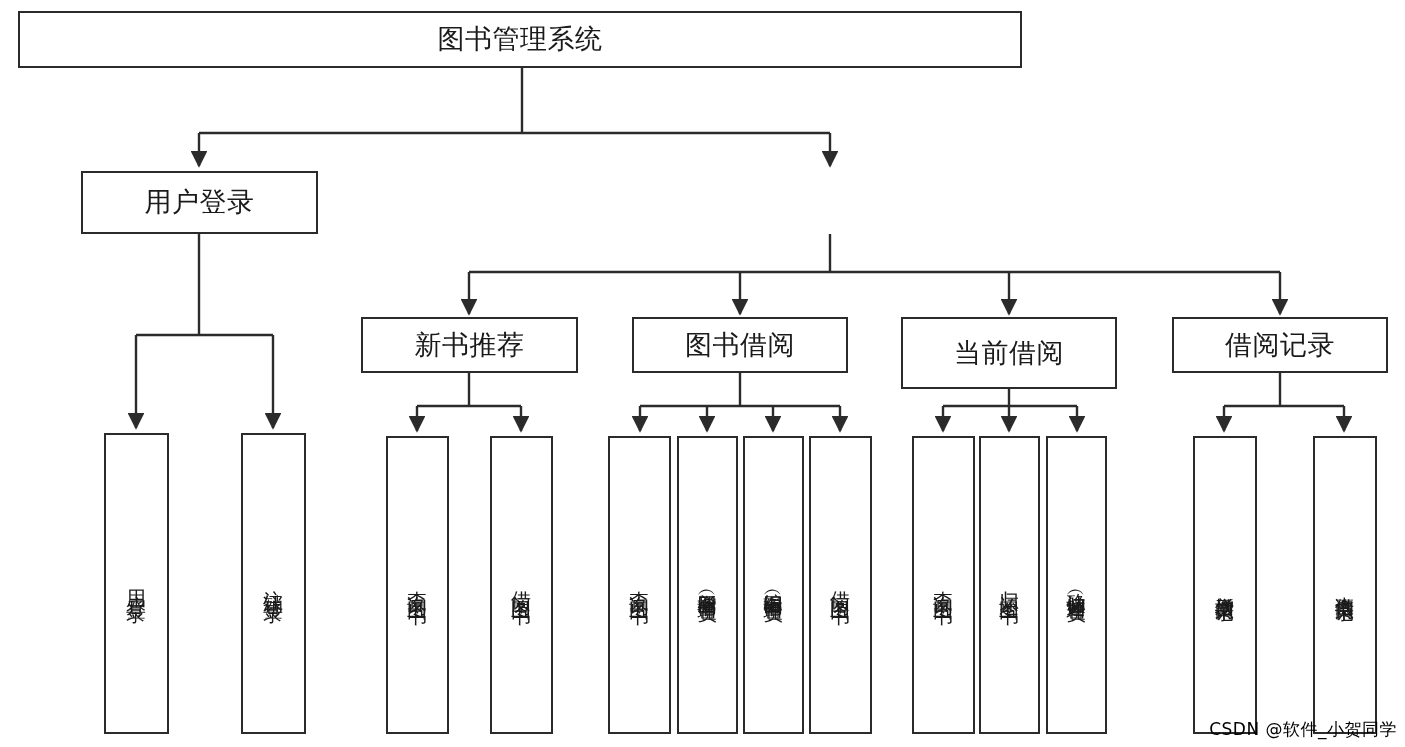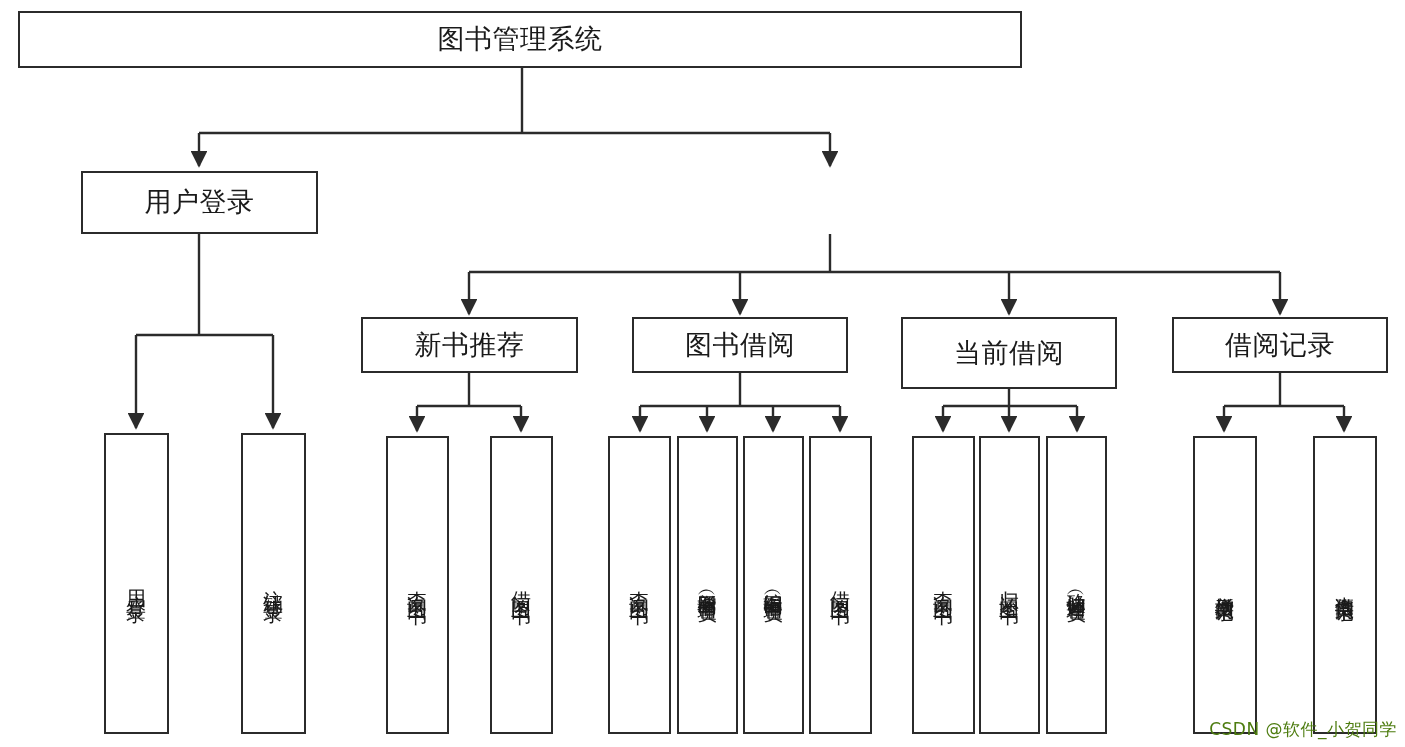--- a/index.html
+++ b/index.html
@@ -61,21 +61,21 @@
   }
   .node.vertical.tight .node-label {
     letter-spacing: 1.5px;
     font-size: 19px;
   }
   .watermark {
     position: absolute;
     right: 8px;
     bottom: 6px;
     font-size: 17px;
-    color: #4d7c0f;
+    color: #000000;
     font-family: "DejaVu Sans", "Liberation Sans", sans-serif;
     letter-spacing: 0.5px;
     white-space: nowrap;
   }
 </style>
 </head>
 <body>
 
 <div id="diagram-root">
 

